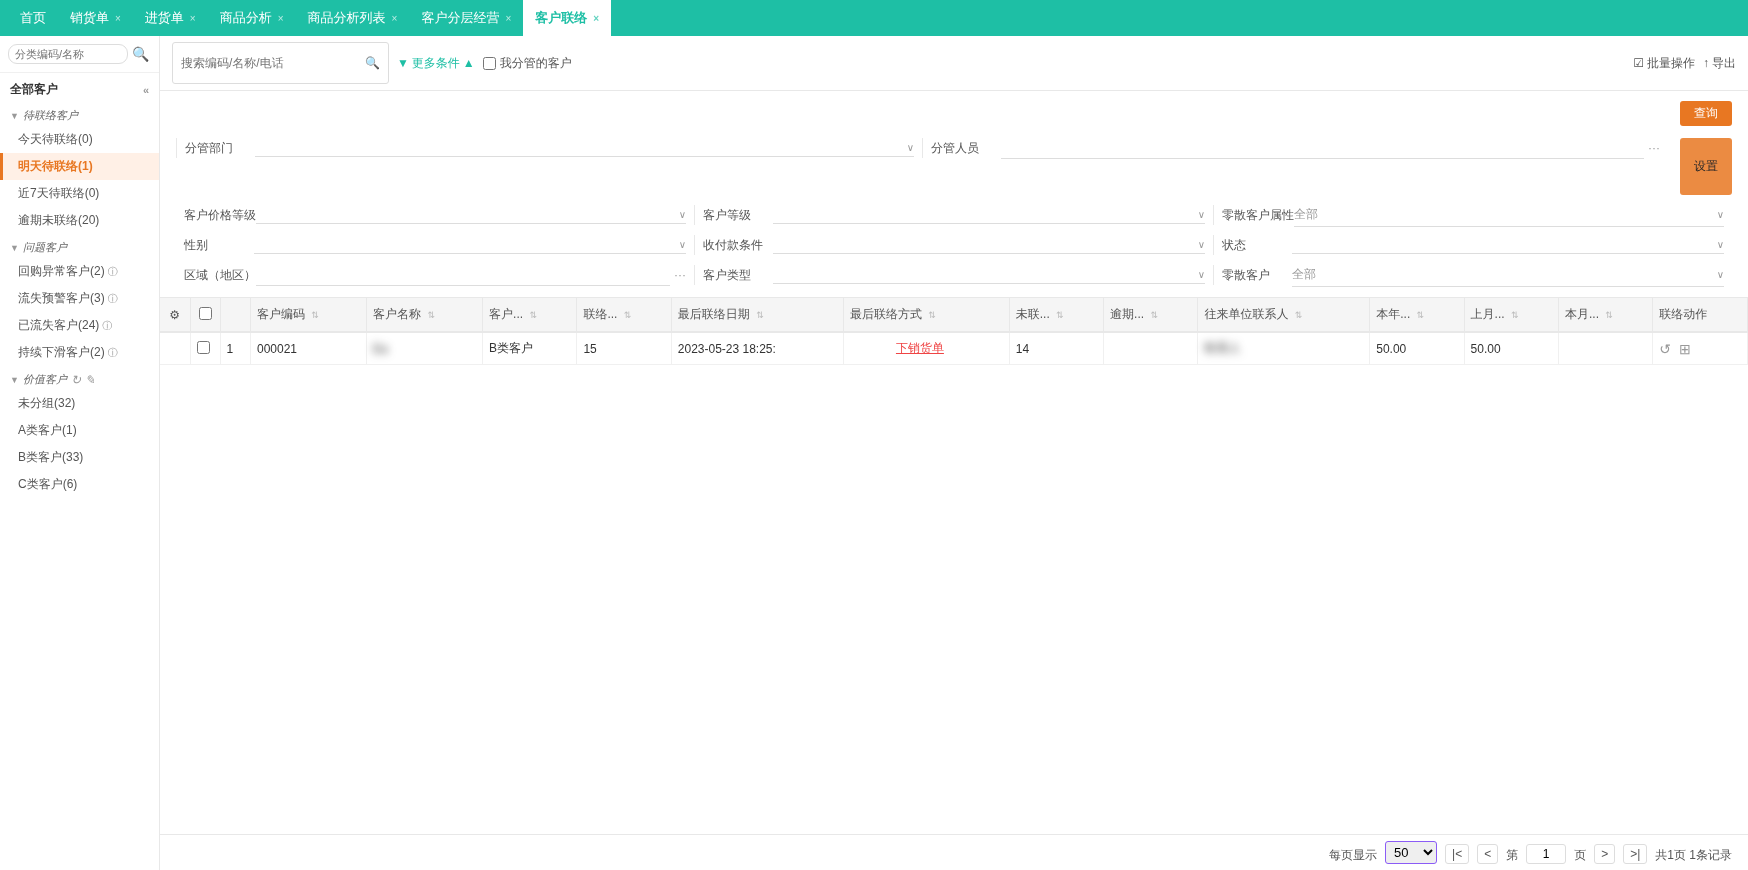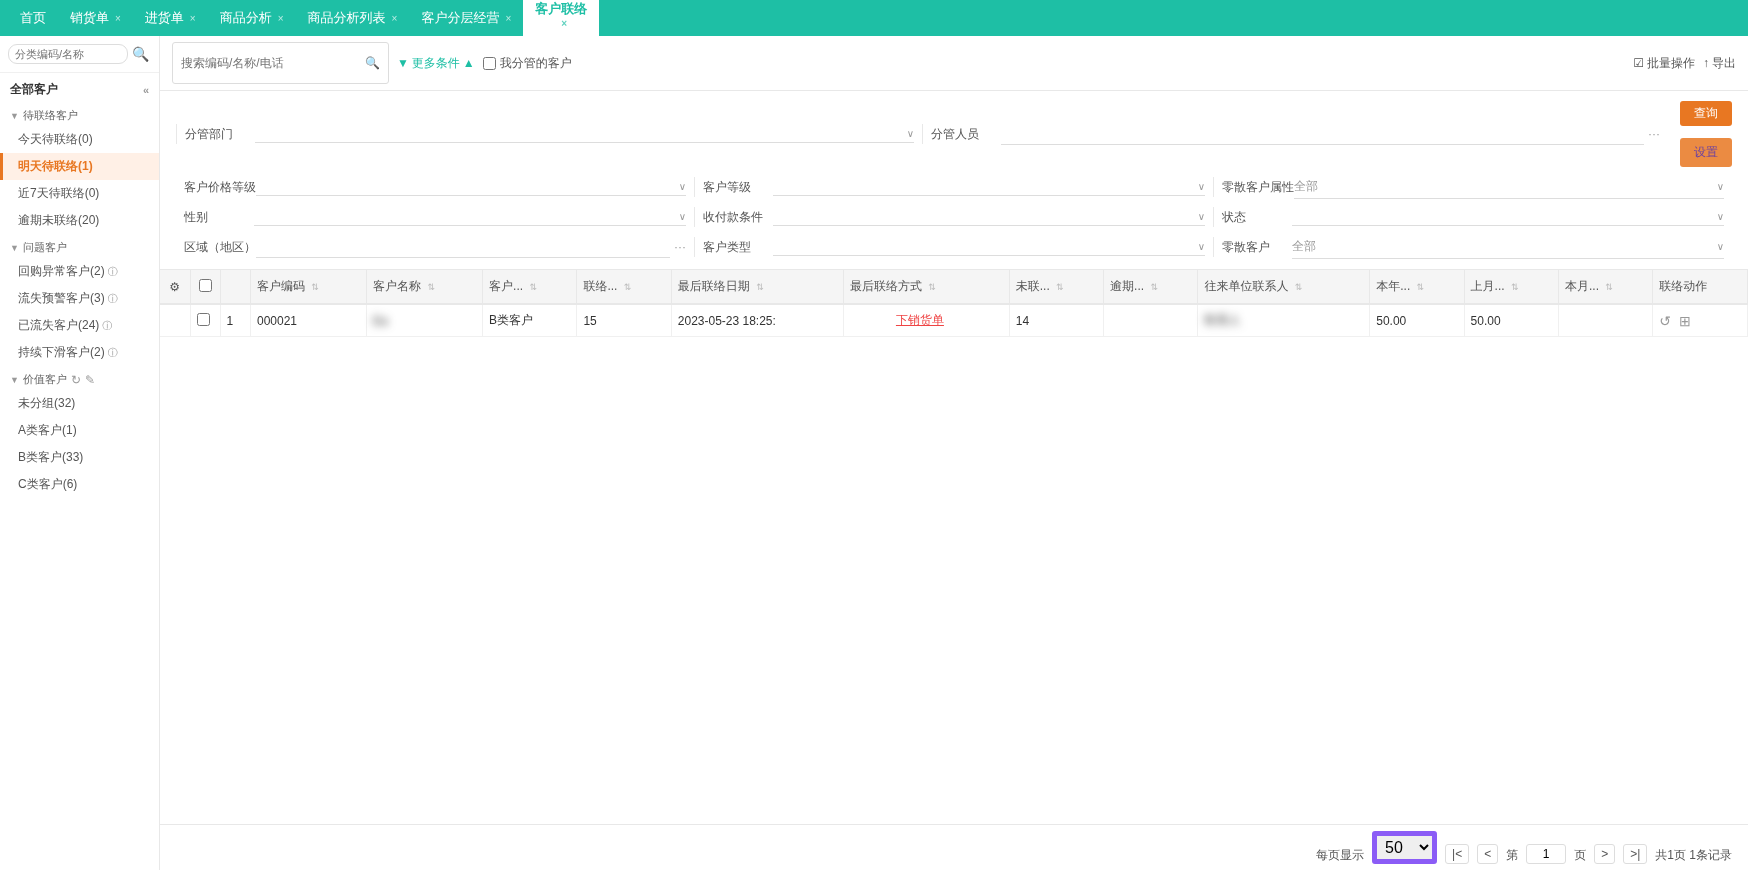--- a/index.html
+++ b/index.html
@@ -16,21 +16,21 @@
     .nav-item {
       color: #fff;
       padding: 0 12px;
       height: 36px;
       display: flex;
       align-items: center;
       cursor: pointer;
       font-size: 13px;
       white-space: nowrap;
     }
-    .nav-item.active { background: #fff; color: #1ebfa5; font-weight: bold; flex-direction: column; }
+    .nav-item.active { background: #fff; color: #1ebfa5; font-weight: bold; }
     .nav-item .close-icon { margin-left: 6px; font-size: 10px; opacity: 0.7; }
 
     
     .main-layout { display: flex; height: calc(100vh - 36px); overflow: hidden; }
 
     
     .sidebar {
       width: 160px;
       background: #fff;
       border-right: 1px solid #e8e8e8;
@@ -66,20 +66,21 @@
       font-size: 12px;
       color: #333;
     }
     .sidebar-section-header .collapse-icon { cursor: pointer; color: #999; font-size: 11px; }
     .sidebar-group-title {
       padding: 6px 10px 3px;
       color: #666;
       font-size: 11px;
       display: flex;
       align-items: center;
+      font-style: italic;
     }
     .sidebar-group-title::before { content: "▼"; font-size: 9px; margin-right: 4px; color: #999; }
     .sidebar-item {
       padding: 5px 10px 5px 18px;
       cursor: pointer;
       color: #555;
       font-size: 12px;
       display: flex;
       align-items: center;
     }
@@ -186,24 +187,24 @@
       background: #e87722;
       color: #fff;
       border: none;
       border-radius: 3px;
       padding: 4px 14px;
       cursor: pointer;
       font-size: 12px;
     }
     .reset-btn {
       background: #e87722;
-      color: #4c1d95;
+      color: #000000;
       border: none;
       border-radius: 3px;
-      padding: 6px 14px;
+      padding: 20px 14px;
       cursor: pointer;
       font-size: 12px;
       opacity: 0.85;
     }
 
     
     .table-wrap {
       flex: 1;
       overflow: auto;
       background: #fff;
@@ -246,24 +247,24 @@
       border-top: 1px solid #e8e8e8;
       padding: 6px 16px;
       display: flex;
       align-items: flex-end;
       justify-content: flex-end;
       gap: 8px;
       font-size: 12px;
       color: #555;
     }
     .page-size-select {
-      border: 5px solid #8b5cf6;
+      border: 1px solid #8b5cf6;
       border-radius: 3px;
       padding: 2px 4px;
-      font-size: 16px;
+      font-size: 13px;
       cursor: pointer;
     }
     .page-nav-btn {
       border: 1px solid #ddd;
       border-radius: 3px;
       padding: 2px 6px;
       cursor: pointer;
       background: #fff;
       color: #555;
       font-size: 12px;

